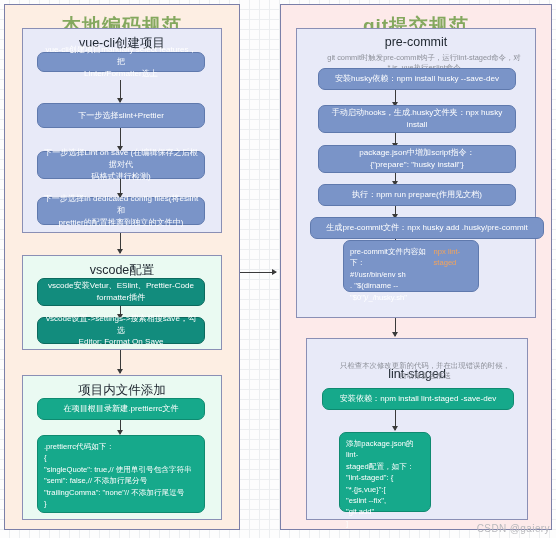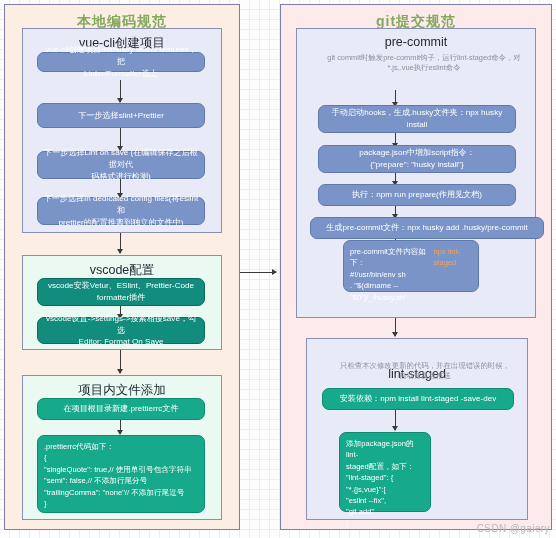--- a/index.html
+++ b/index.html
@@ -23,21 +23,21 @@
   .lane-left{
     left:4px;top:4px;width:236px;height:526px;
     background:#fdeee3;border:1px solid #7b7fa8;
   }
   .lane-right{
     left:280px;top:4px;width:272px;height:526px;
     background:#fdeaea;border:1px solid #7b7fa8;
   }
   .lane-title{
     position:absolute;left:0;right:0;top:8px;
-    text-align:center;font-size:14px;font-weight:bold;
+    text-align:center;font-size:19px;font-weight:bold;
     color:#84a85e;letter-spacing:1px;
   }
   .group{
     position:absolute;box-sizing:border-box;
     border:1px solid #8a8fb5;
   }
   .group-blue{background:#e8eaf8;}
   .group-green{background:#eafaf2;}
   .group-title{
     position:absolute;left:0;right:0;
@@ -145,20 +145,21 @@
 
   <div class="lane lane-right">
     <div class="lane-title">git提交规范</div>
   </div>
 
   <div class="group group-blue" style="left:296px;top:28px;width:240px;height:290px;">
     <div class="group-title" style="top:6px;">pre-commit</div>
     <div class="group-sub" style="top:24px;white-space:pre-line;">git commit时触发pre-commit钩子，运行lint-staged命令，对
 *.js,.vue执行eslint命令</div>
   </div>
+  <div class="node n-blue" style="left:318px;top:68px;width:198px;height:22px;">安装husky依赖：npm install husky --save-dev</div>
   <div class="conn" style="left:395px;top:90px;height:16px;"></div>
   <div class="arrow-d" style="left:392px;top:102px;"></div>
   <div class="node n-blue" style="left:318px;top:105px;width:198px;height:28px;">手动启动hooks，生成.husky文件夹：npx husky
 install</div>
   <div class="conn" style="left:395px;top:133px;height:14px;"></div>
   <div class="arrow-d" style="left:392px;top:143px;"></div>
   <div class="node n-blue" style="left:318px;top:145px;width:198px;height:28px;">package.json中增加script指令：
 {"prepare": "husky install"}</div>
   <div class="conn" style="left:395px;top:173px;height:12px;"></div>
   <div class="arrow-d" style="left:392px;top:181px;"></div>

